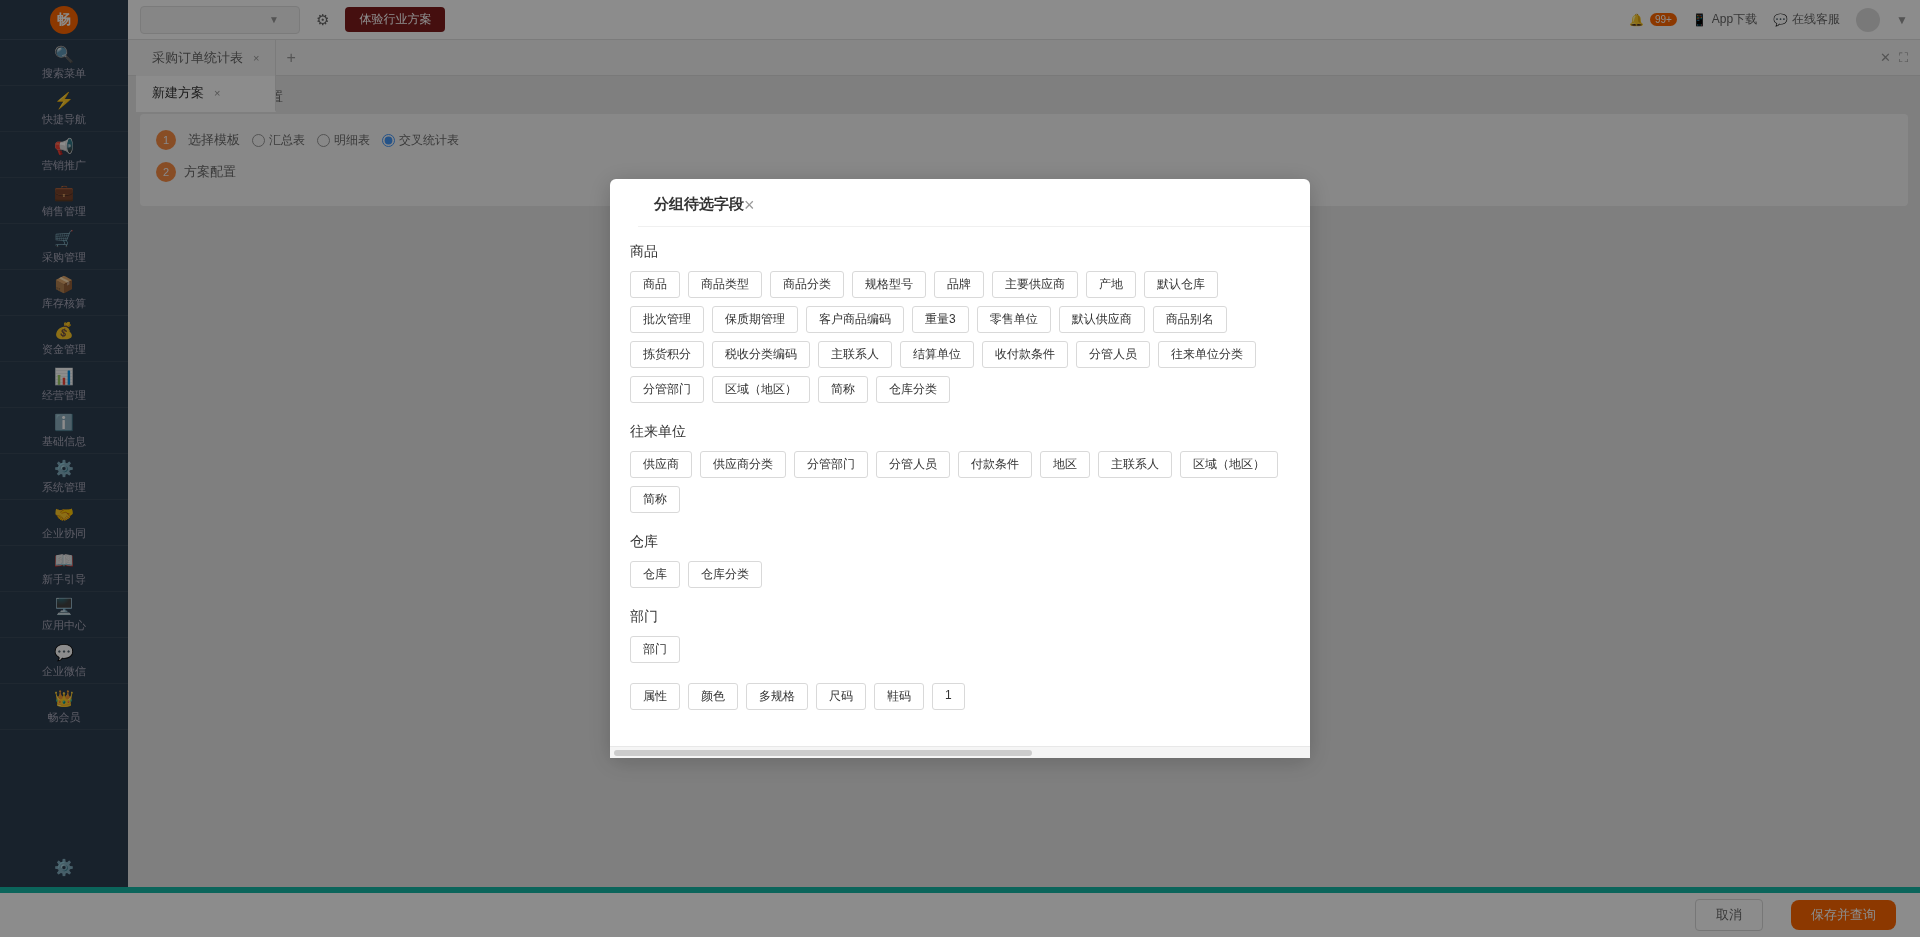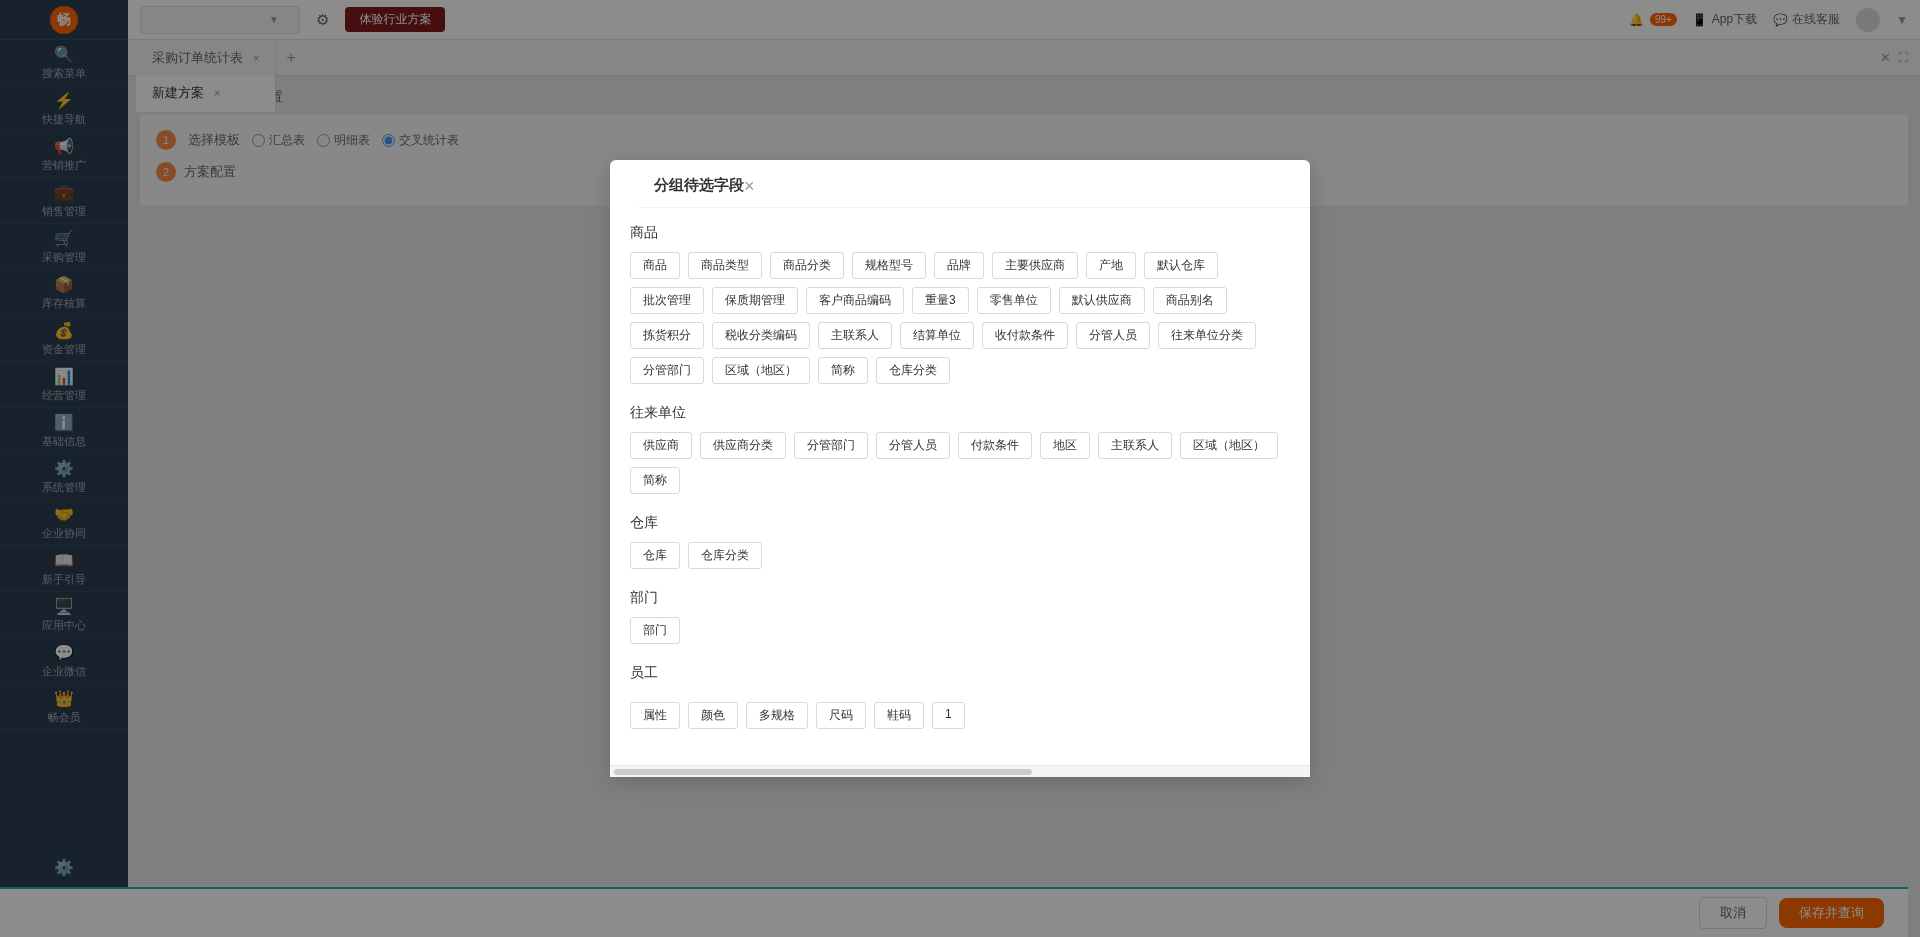--- a/index.html
+++ b/index.html
@@ -52,21 +52,21 @@
     .field-section { margin-bottom: 20px; }
     .section-title { font-size: 14px; color: #333; font-weight: 500; margin-bottom: 10px; }
     .field-tags { display: flex; flex-wrap: wrap; gap: 8px; }
     .field-tag { border: 1px solid #d9d9d9; border-radius: 3px; padding: 4px 12px; font-size: 12px; color: #333; cursor: pointer; background: #fff; }
 
     
     .bg-page { position: fixed; top: 76px; left: 128px; right: 0; bottom: 0; background: #e8e8e8; padding: 12px; overflow: hidden; }
     .bg-card { background: #fff; border-radius: 4px; padding: 16px; }
 
     
-    .bottom-bar { position: fixed; bottom: 0; left: 0; right: 12px; height: 50px; background: #fff; border-top: 2px solid #14b8a6; display: flex; align-items: center; justify-content: flex-end; padding: 0 24px; gap: 12px; z-index: 150; }
+    .bottom-bar { position: fixed; bottom: 0; left: 0; right: 0; height: 50px; background: #fff; border-top: 6px solid #14b8a6; display: flex; align-items: center; justify-content: flex-end; padding: 0 24px; gap: 28px; z-index: 150; }
     .btn-cancel { background: #fff; border: 1px solid #d9d9d9; border-radius: 4px; padding: 6px 20px; font-size: 13px; cursor: pointer; color: #666; }
     .btn-save { background: #f60; border: none; border-radius: 8px; padding: 6px 20px; font-size: 13px; cursor: pointer; color: #fff; }
 
     
     .modal-hscroll { height: 12px; background: #f5f5f5; border-top: 1px solid #e8e8e8; display: flex; align-items: center; padding: 0 2px; }
     .hscroll-thumb { height: 6px; background: #ccc; border-radius: 3px; width: 60%; margin-left: 2px; }
   </style>
 </head>
 <body>
 
@@ -272,21 +272,20 @@
             <div class="field-tag">仓库分类</div>
           </div>
         </div>
         <div class="field-section">
           <div class="section-title">部门</div>
           <div class="field-tags">
             <div class="field-tag">部门</div>
           </div>
         </div>
         <div class="field-section">
-          <div class="section-title">员工</div>
         </div>
         <div class="field-section">
           <div class="field-tags">
             <div class="field-tag">属性</div>
             <div class="field-tag">颜色</div>
             <div class="field-tag">多规格</div>
             <div class="field-tag">尺码</div>
             <div class="field-tag">鞋码</div>
             <div class="field-tag">1</div>
           </div>

